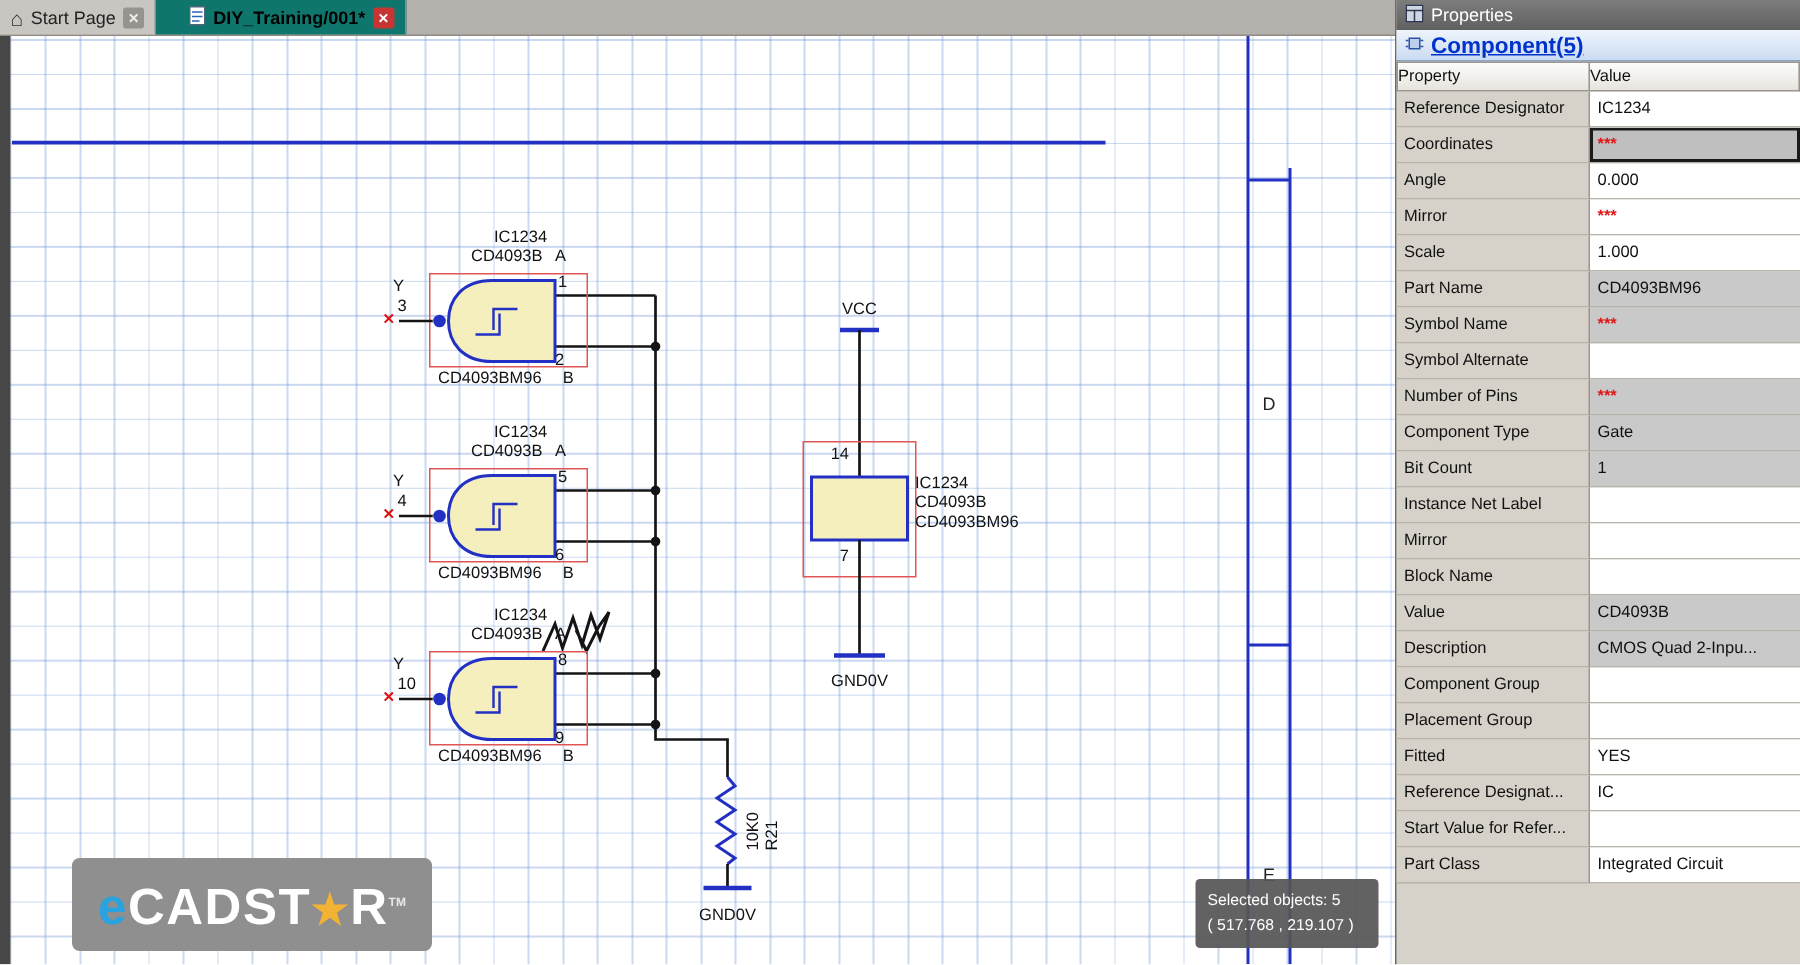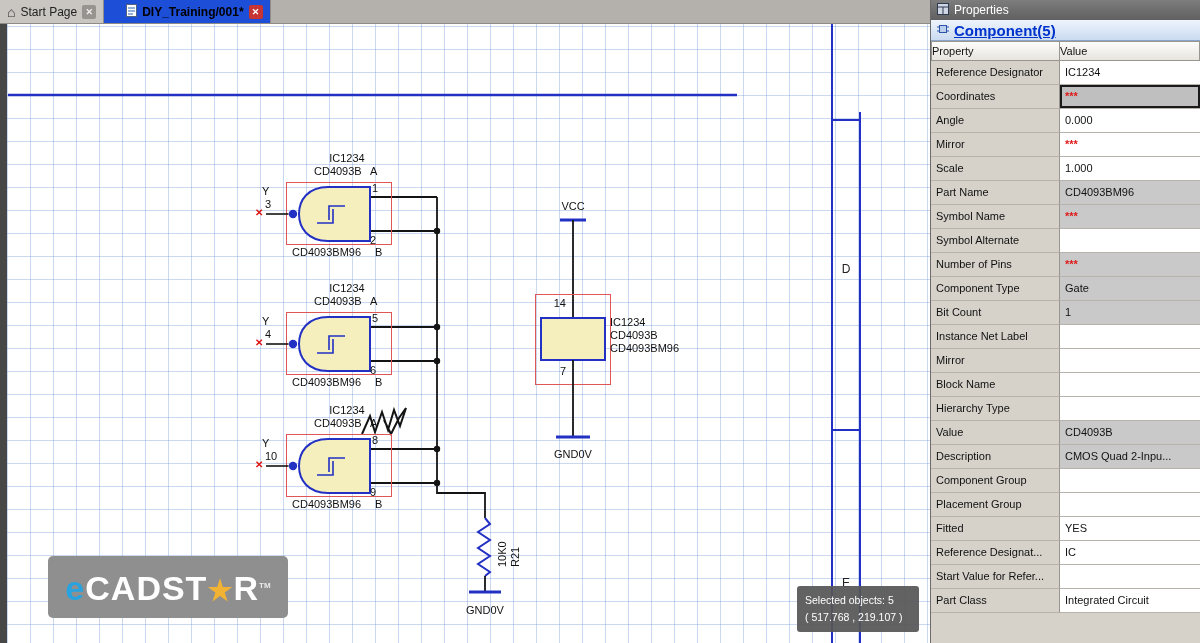--- a/index.html
+++ b/index.html
@@ -4,21 +4,21 @@
 <style>
   * { margin:0; padding:0; box-sizing:border-box; }
   html,body { width:1200px; height:643px; overflow:hidden; }
   body { font-family:"Liberation Sans",sans-serif; background:#fff; position:relative; font-size:11px; color:#111; }
 
   
   .tabbar { position:absolute; left:0; top:0; width:930px; height:24px;
             background:#b4b1ac; border-bottom:1px solid #8e8b86; display:flex; align-items:stretch; }
   .tab { display:flex; align-items:center; gap:5px; padding:0 7px; font-size:12px;
          background:#c9c6c1; border-right:1px solid #908d88; color:#222; cursor:default; }
-  .tab.active { background:#1d4ed8; font-weight:bold; color:#000;padding-left:22px; }
+  .tab.active { background:#0f766e; font-weight:bold; color:#000;padding-left:22px; }
   .home-ico { font-size:14px; line-height:14px; color:#333; }
   .doc-ico { display:inline-block; }
   .tclose { width:14px; height:14px; border-radius:2px; font-size:9px; line-height:14px;
             text-align:center; font-weight:bold; }
   .tclose.gray { background:#979490; color:#efefef; }
   .tclose.red  { background:#c63434; color:#fff; }
 
   
   .canvas { position:absolute; left:0; top:24px; width:930px; height:619px; background-color:#fff;
     background-image:
@@ -50,21 +50,21 @@
   .gate .owire{ stroke:#141414; stroke-width:1.6; }
   .gate .g-net  { position:absolute; left:22px; top:33px; }
   .gate .g-opin { position:absolute; left:25px; top:46px; }
   .gate .g-x    { position:absolute; left:15px; top:55px; color:#dd1111; font-size:10px; font-weight:bold; }
   .gate .g-ptop { position:absolute; left:132px; top:30px; }
   .gate .g-pbot { position:absolute; left:130px; top:82px; }
   .gate .g-bottom { position:absolute; left:52px; top:94px; }
   .gate .g-pinb { margin-left:14px; }
 
   
-  .logo { position:absolute; left:48px; top:532px; width:240px; height:62px; background:#8f8f8f;
+  .logo { position:absolute; left:48px; top:548px; width:240px; height:62px; background:#8f8f8f;
           border-radius:5px; text-align:center; line-height:60px; font-weight:bold; font-size:34px;
           color:#fff; letter-spacing:1px; }
   .logo .e { color:#29a3e0; }
   .logo .star { color:#f2b233; font-size:28px; }
   .logo .tm { font-size:8px; vertical-align:super; color:#e8e8e8; letter-spacing:0; }
 
   
   .tip { position:absolute; left:797px; top:562px; width:122px; background:rgba(86,86,86,.93);
          color:#fff; font-size:10.5px; padding:6px 8px; border-radius:3px; line-height:1.6; }
 
@@ -336,24 +336,20 @@
       <div class="prow">
         <div class="pcell">Mirror</div>
         <div class="vcell"></div>
       </div>
 
       <div class="prow">
         <div class="pcell">Block Name</div>
         <div class="vcell"></div>
       </div>
 
-      <div class="prow">
-        <div class="pcell">Hierarchy Type</div>
-        <div class="vcell"></div>
-      </div>
 
       <div class="prow">
         <div class="pcell">Value</div>
         <div class="vcell gray">CD4093B</div>
       </div>
 
       <div class="prow">
         <div class="pcell">Description</div>
         <div class="vcell gray">CMOS Quad 2-Inpu...</div>
       </div>

